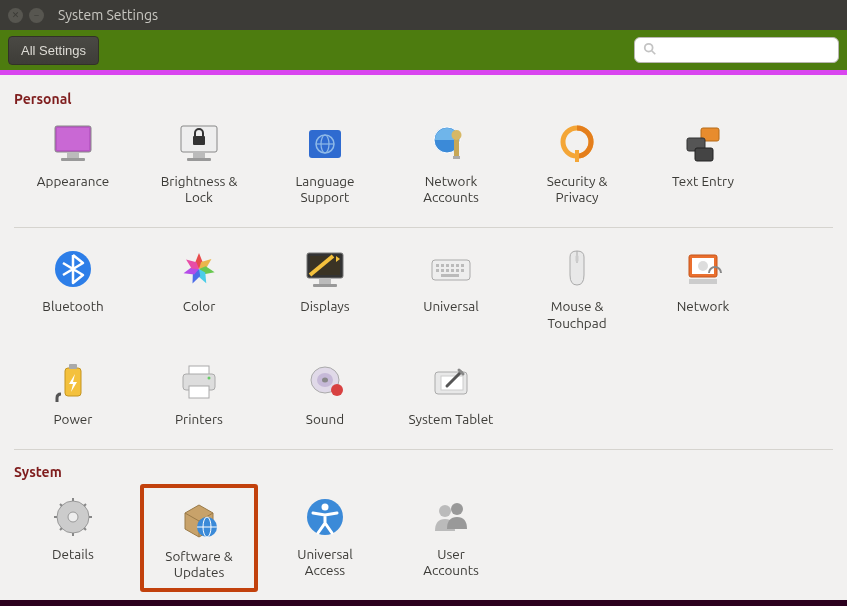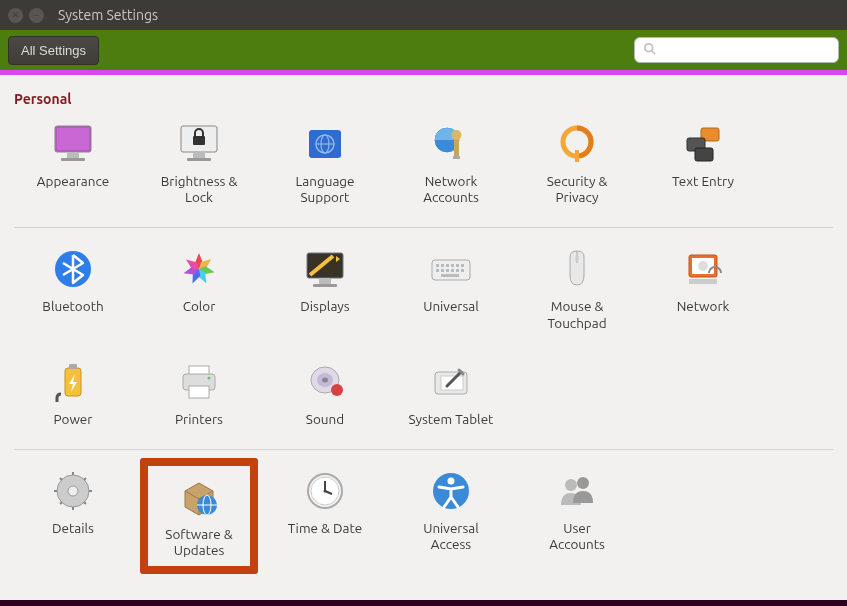--- a/index.html
+++ b/index.html
@@ -107,21 +107,21 @@
       display: flex;
       flex-direction: column;
       align-items: center;
       text-align: center;
       padding: 6px 2px 8px;
       cursor: pointer;
       border: 2px solid transparent;
       border-radius: 3px;
     }
     .item.highlighted {
-      border: 8px solid #c2410c;
+      border: 4px solid #c2410c;
     }
     .item .icon-box {
       width: 50px;
       height: 50px;
       display: flex;
       align-items: center;
       justify-content: center;
       margin-bottom: 4px;
     }
     .item .label {
@@ -376,20 +376,21 @@
               <path d="M20 28 l14 -14" stroke="#555" stroke-width="3" stroke-linecap="round"></path>
               <path d="M32 12 l4 4" stroke="#888" stroke-width="3" stroke-linecap="round"></path>
             </svg>
         </div>
         <div class="label">System Tablet</div>
       </div>
 
     </div>
     <hr class="divider">
 
+    <div class="section-header">System</div>
     <div class="grid">
 
 
       <div class="item">
         <div class="icon-box">
           <svg width="48" height="48">
               <circle cx="24" cy="24" r="16" fill="#ccc" stroke="#999"></circle>
               <g stroke="#888" stroke-width="2" fill="none">
                 <path d="M24 8 l0 -3 M24 40 l0 3 M8 24 l-3 0 M40 24 l3 0 M13 13 l-2 -2 M35 35 l2 2 M13 35 l-2 2 M35 13 l2 -2"></path>
               </g>
@@ -406,32 +407,20 @@
               <path d="M10 18 L24 26 L38 18 M24 26 L24 42" stroke="#9a7a48" fill="none"></path>
               <circle cx="32" cy="32" r="10" fill="#3b8ad8"></circle>
               <ellipse cx="32" cy="32" rx="4" ry="10" fill="none" stroke="#fff"></ellipse>
               <line x1="22" y1="32" x2="42" y2="32" stroke="#fff"></line>
             </svg>
         </div>
         <div class="label">Software &amp;
 Updates</div>
       </div>
 
-      <div class="item">
-        <div class="icon-box">
-          <svg width="48" height="48">
-              <circle cx="24" cy="24" r="17" fill="#f4f4f4" stroke="#aaa" stroke-width="2"></circle>
-              <circle cx="24" cy="24" r="14" fill="#fff" stroke="#ccc"></circle>
-              <line x1="24" y1="24" x2="24" y2="14" stroke="#444" stroke-width="2"></line>
-              <line x1="24" y1="24" x2="31" y2="27" stroke="#444" stroke-width="2"></line>
-              <circle cx="24" cy="24" r="1.5" fill="#444"></circle>
-            </svg>
-        </div>
-        <div class="label">Time &amp; Date</div>
-      </div>
 
       <div class="item">
         <div class="icon-box">
           <svg width="48" height="48">
               <circle cx="24" cy="24" r="18" fill="#3b8ad8"></circle>
               <circle cx="24" cy="14" r="3.5" fill="#fff"></circle>
               <path d="M12 20 L24 22 L36 20 M24 22 L24 30 L17 40 M24 30 L31 40" stroke="#fff" stroke-width="3" fill="none" stroke-linecap="round"></path>
             </svg>
         </div>
         <div class="label">Universal

